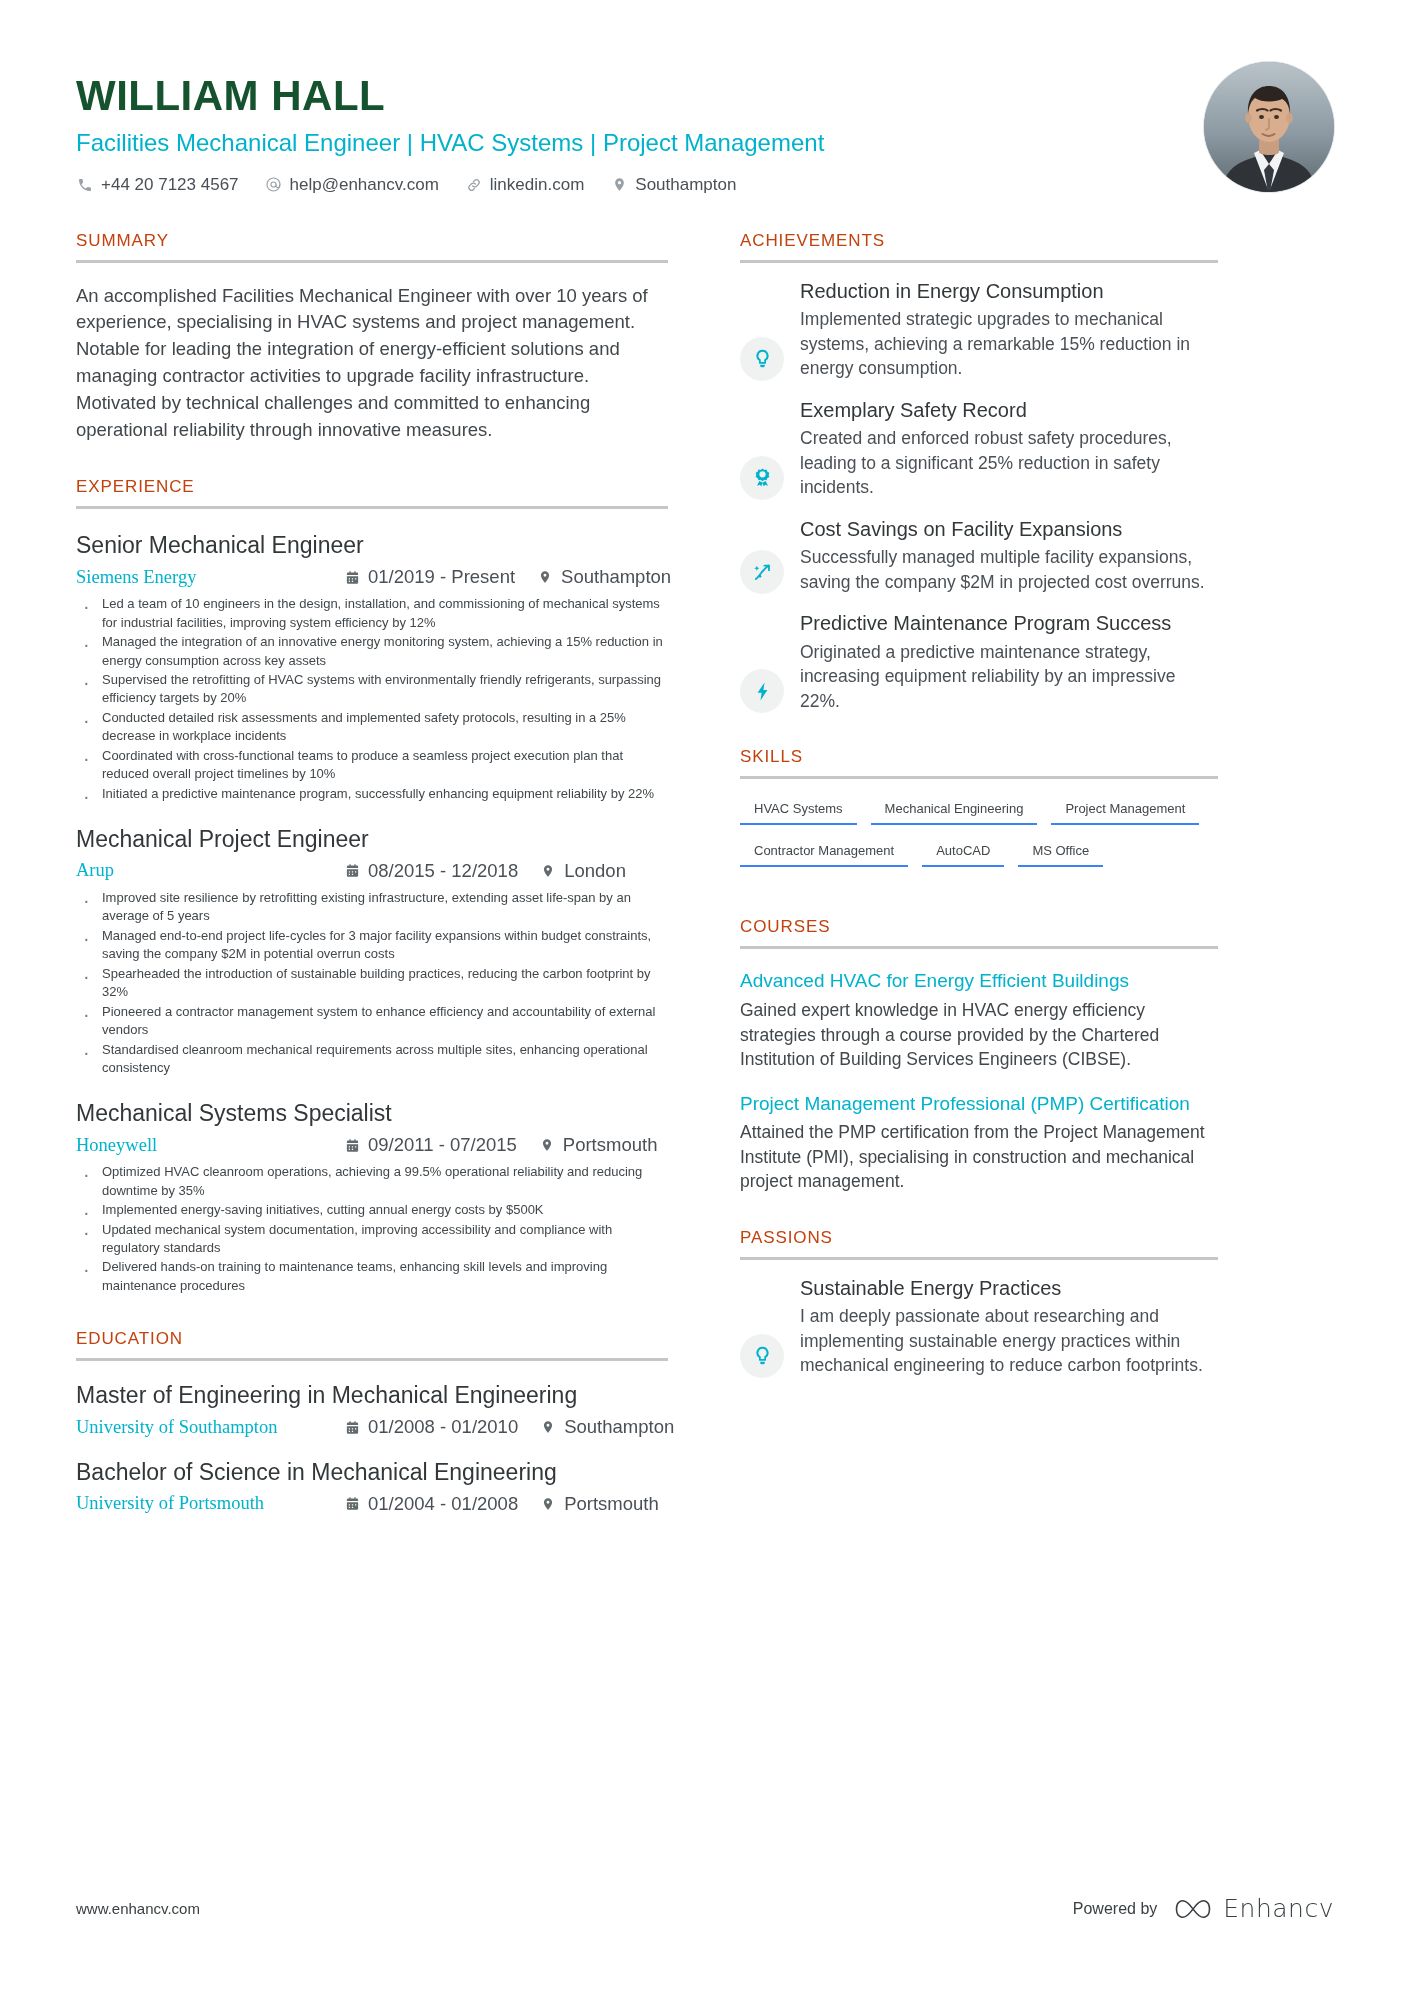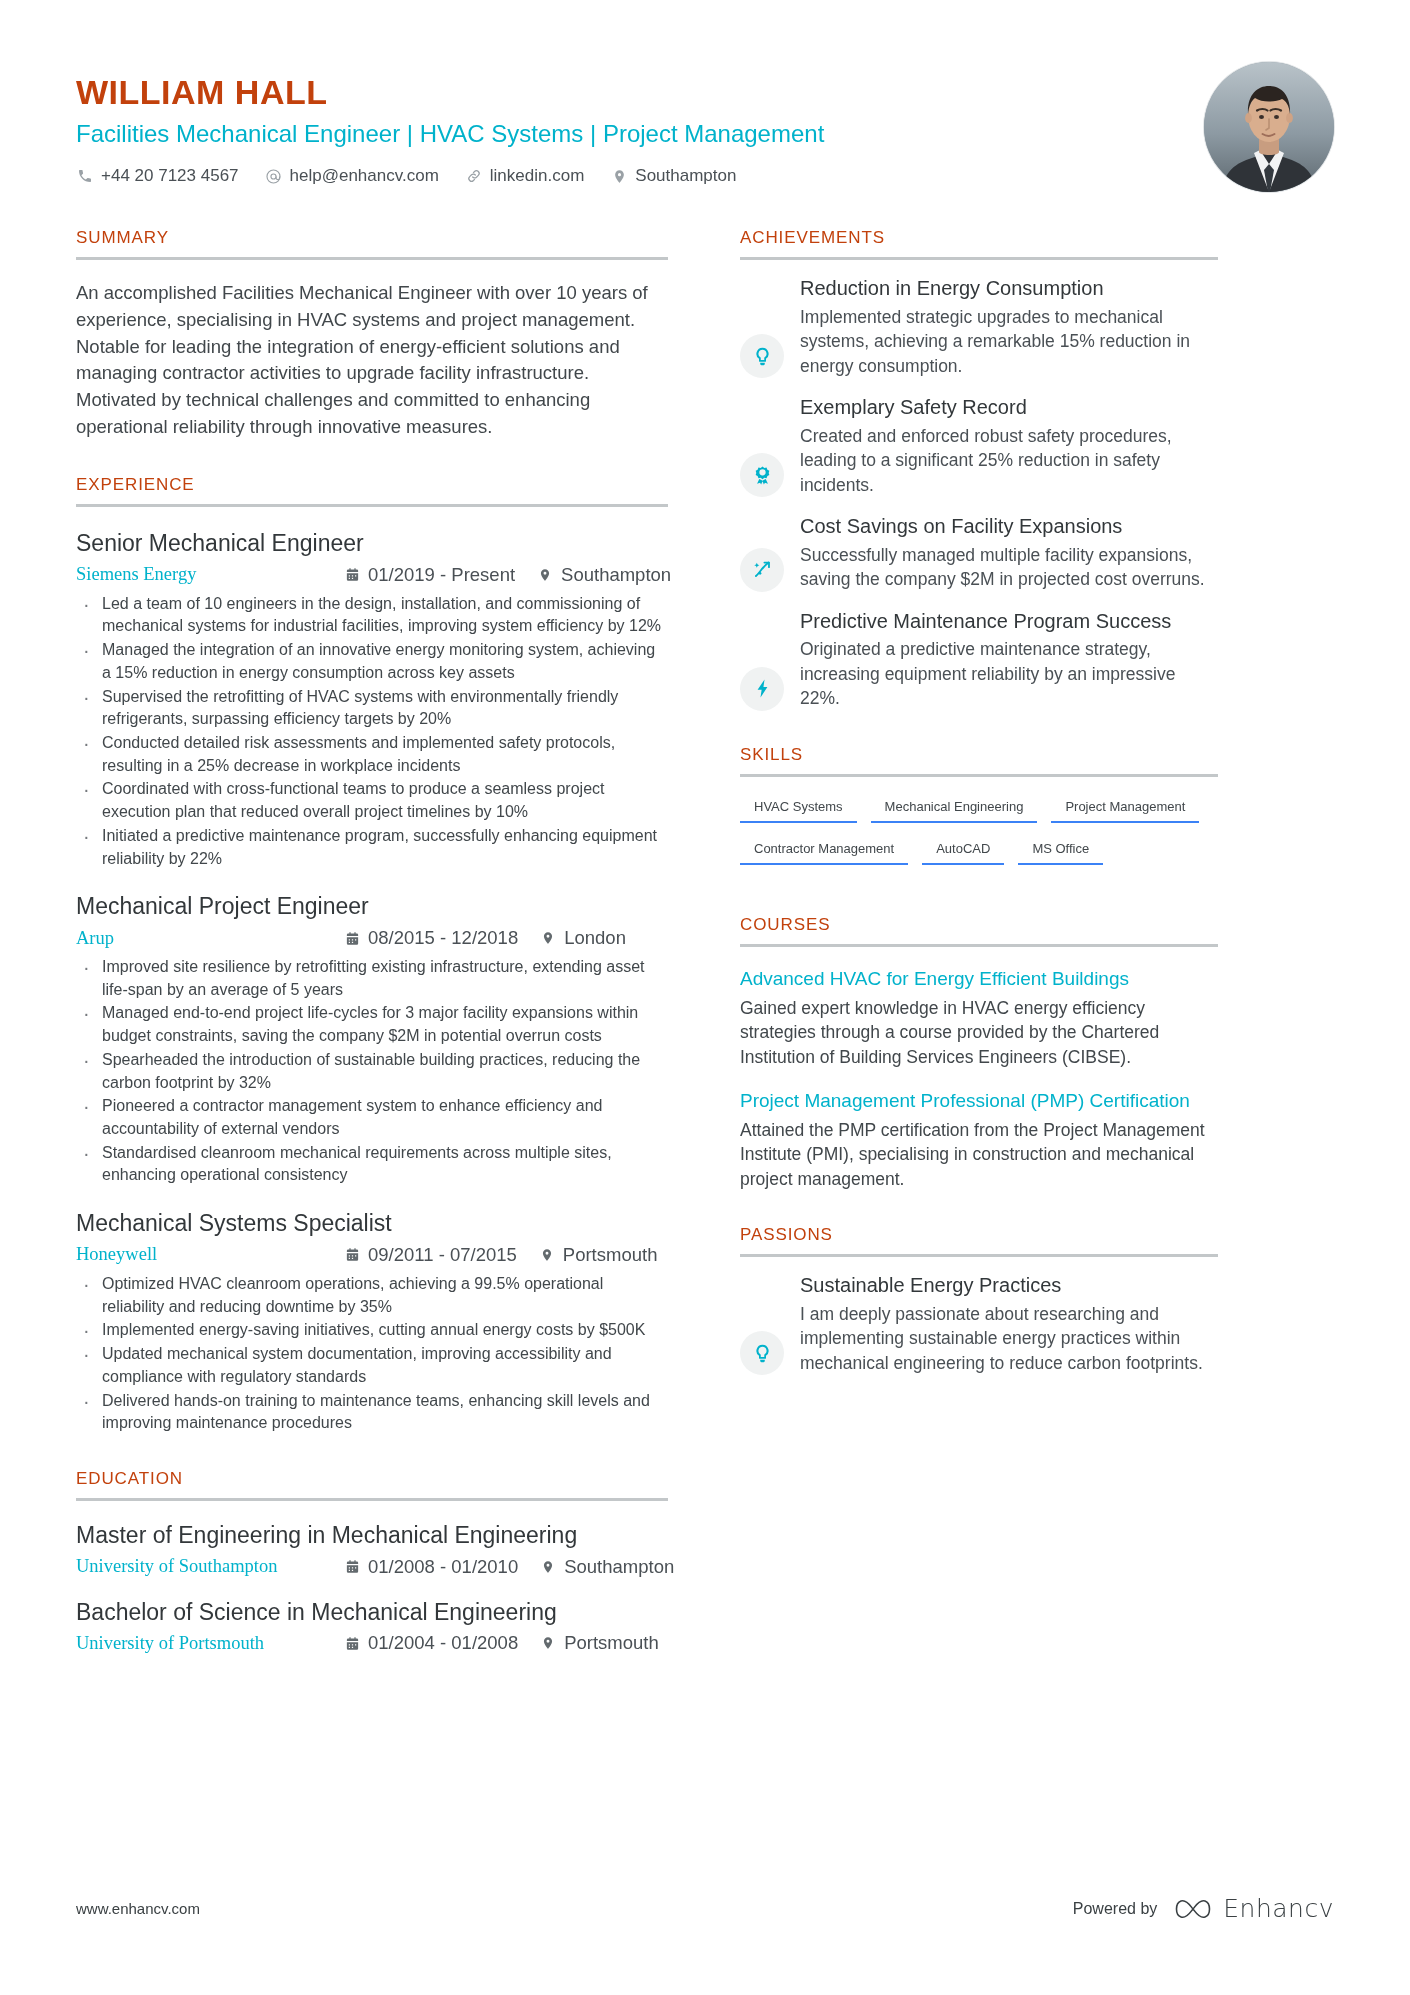--- a/index.html
+++ b/index.html
@@ -19,24 +19,24 @@
   }
 
   
   .header {
     display: flex;
     align-items: flex-start;
     justify-content: space-between;
   }
   .header-left { padding-top: 12px; }
   .name {
-    font-size: 34px;
+    font-size: 42px;
     font-weight: bold;
     letter-spacing: 0.5px;
-    color: #c2410c;
+    color: #14532d;
     line-height: 1.06;
   }
   .headline {
     font-size: 24px;
     color: #00b2cb;
     margin-top: 9px;
     line-height: 1.25;
     font-weight: 400;
   }
   .contact-row {
@@ -145,21 +145,21 @@
     margin-right: 8px;
     color: #636a6e;
     flex: none;
   }
   .meta-bit .m-icon svg { display: block; }
 
   ul.bullets { list-style: none; margin-top: 7px; }
   ul.bullets li {
     position: relative;
     padding-left: 26px;
-    font-size: 16px;
+    font-size: 13px;
     line-height: 1.42;
     color: #41474b;
     margin-bottom: 1px;
   }
   ul.bullets li::before {
     content: "·";
     position: absolute;
     left: 7px;
     top: -3px;
     font-size: 20px;

